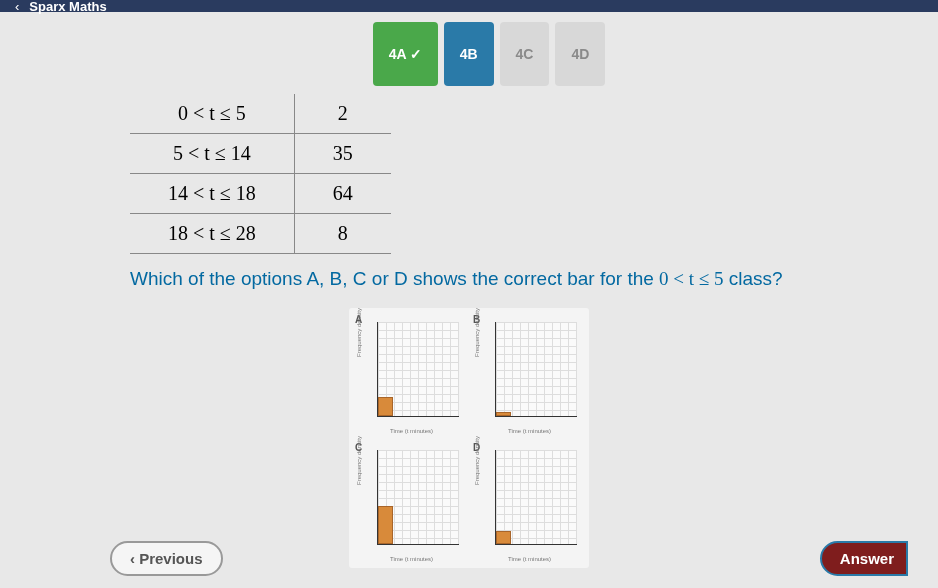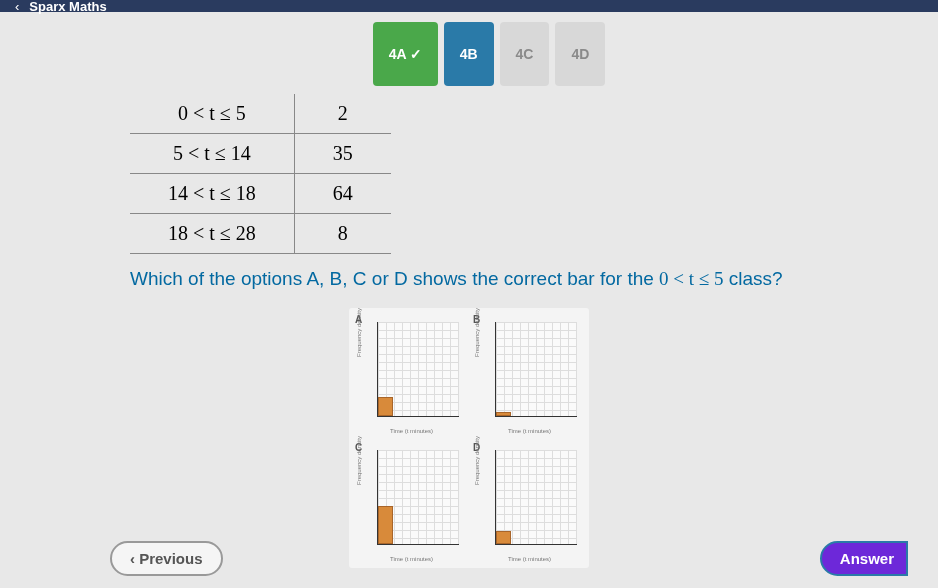--- a/index.html
+++ b/index.html
@@ -144,21 +144,21 @@
       color: #2a7aa8;
       margin-left: 230px;
     }
     .pill-btn.watch::before {
       content: "■";
       color: #2a7aa8;
       margin-right: 4px;
       font-size: 11px;
     }
     .pill-btn.answer {
-      background: #6d28d9;
+      background: #7f1d1d;
       color: #fff;
       border-color: #2a7aa8;
       margin-left: auto;
       border-top-right-radius: 0;
       border-bottom-right-radius: 0;
       padding-right: 12px;
     }
     .pill-btn.prev::before { content: "‹ "; }
   </style>
 </head>

